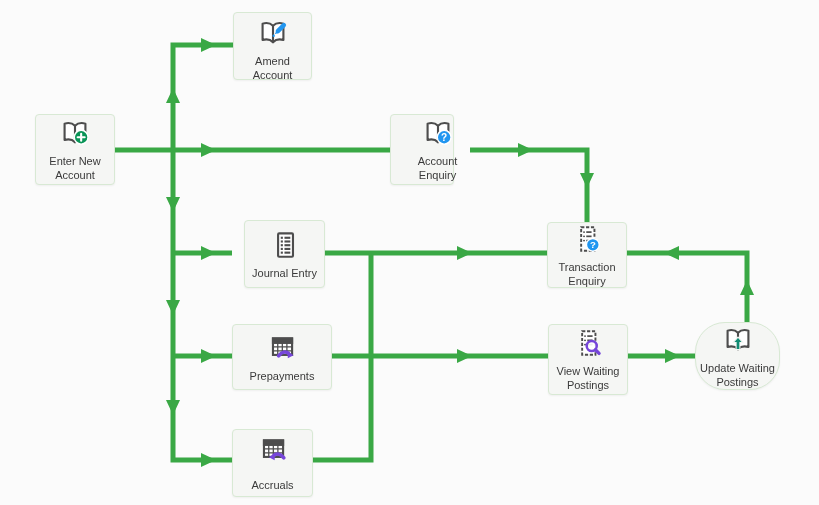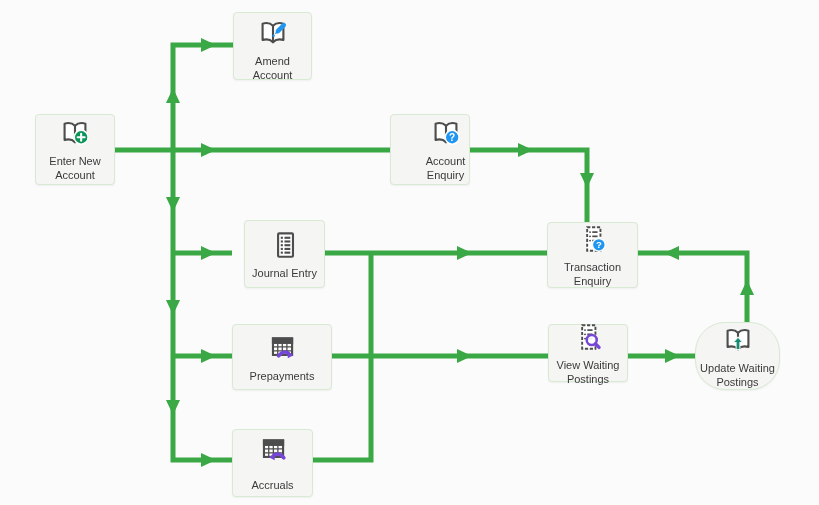--- a/index.html
+++ b/index.html
@@ -160,45 +160,45 @@
           <use href="#sym-book-add-icon" xlink:href="#sym-book-add-icon"></use>
         </svg>
         <div class="node-label">Enter New Account</div>
       </div>
       <div class="node" style="left: 233px; top: 12px; width: 79px; height: 68px; justify-content: space-between;">
         <svg class="node-icon" viewBox="0 0 32 32">
           <use href="#sym-book-edit-icon" xlink:href="#sym-book-edit-icon"></use>
         </svg>
         <div class="node-label">Amend Account</div>
       </div>
-      <div class="node" style="left: 390px; top: 114px; width: 80px; height: 71px; padding-left: 33px;">
+      <div class="node" style="left: 390px; top: 114px; width: 64px; height: 71px; padding-left: 33px;">
         <svg class="node-icon" viewBox="0 0 32 32">
           <use href="#sym-book-question-icon" xlink:href="#sym-book-question-icon"></use>
         </svg>
         <div class="node-label">Account Enquiry</div>
       </div>
       <div class="node" style="left: 244px; top: 220px; width: 81px; height: 68px;">
         <svg class="node-icon" viewBox="0 0 32 32">
           <use href="#sym-ledger-icon" xlink:href="#sym-ledger-icon"></use>
         </svg>
         <div class="node-label">Journal Entry</div>
       </div>
-      <div class="node" style="left: 547px; top: 222px; width: 91px; height: 66px;">
+      <div class="node" style="left: 547px; top: 222px; width: 80px; height: 66px;">
         <svg class="node-icon" viewBox="0 0 32 32">
           <use href="#sym-receipt-question-icon" xlink:href="#sym-receipt-question-icon"></use>
         </svg>
         <div class="node-label">Transaction Enquiry</div>
       </div>
       <div class="node" style="left: 232px; top: 324px; width: 100px; height: 66px;">
         <svg class="node-icon" viewBox="0 0 32 32">
           <use href="#sym-table-forward-icon" xlink:href="#sym-table-forward-icon"></use>
         </svg>
         <div class="node-label">Prepayments</div>
       </div>
-      <div class="node" style="left: 548px; top: 324px; width: 80px; height: 58px;">
+      <div class="node" style="left: 548px; top: 324px; width: 80px; height: 71px;">
         <svg class="node-icon" viewBox="0 0 32 32">
           <use href="#sym-receipt-search-icon" xlink:href="#sym-receipt-search-icon"></use>
         </svg>
         <div class="node-label">View Waiting Postings</div>
       </div>
       <div class="node" style="left: 695px; top: 322px; width: 85px; height: 68px; border-radius: 30px;">
         <svg class="node-icon" viewBox="0 0 32 32">
           <use href="#sym-book-upload-icon" xlink:href="#sym-book-upload-icon"></use>
         </svg>
         <div class="node-label">Update Waiting Postings</div>

